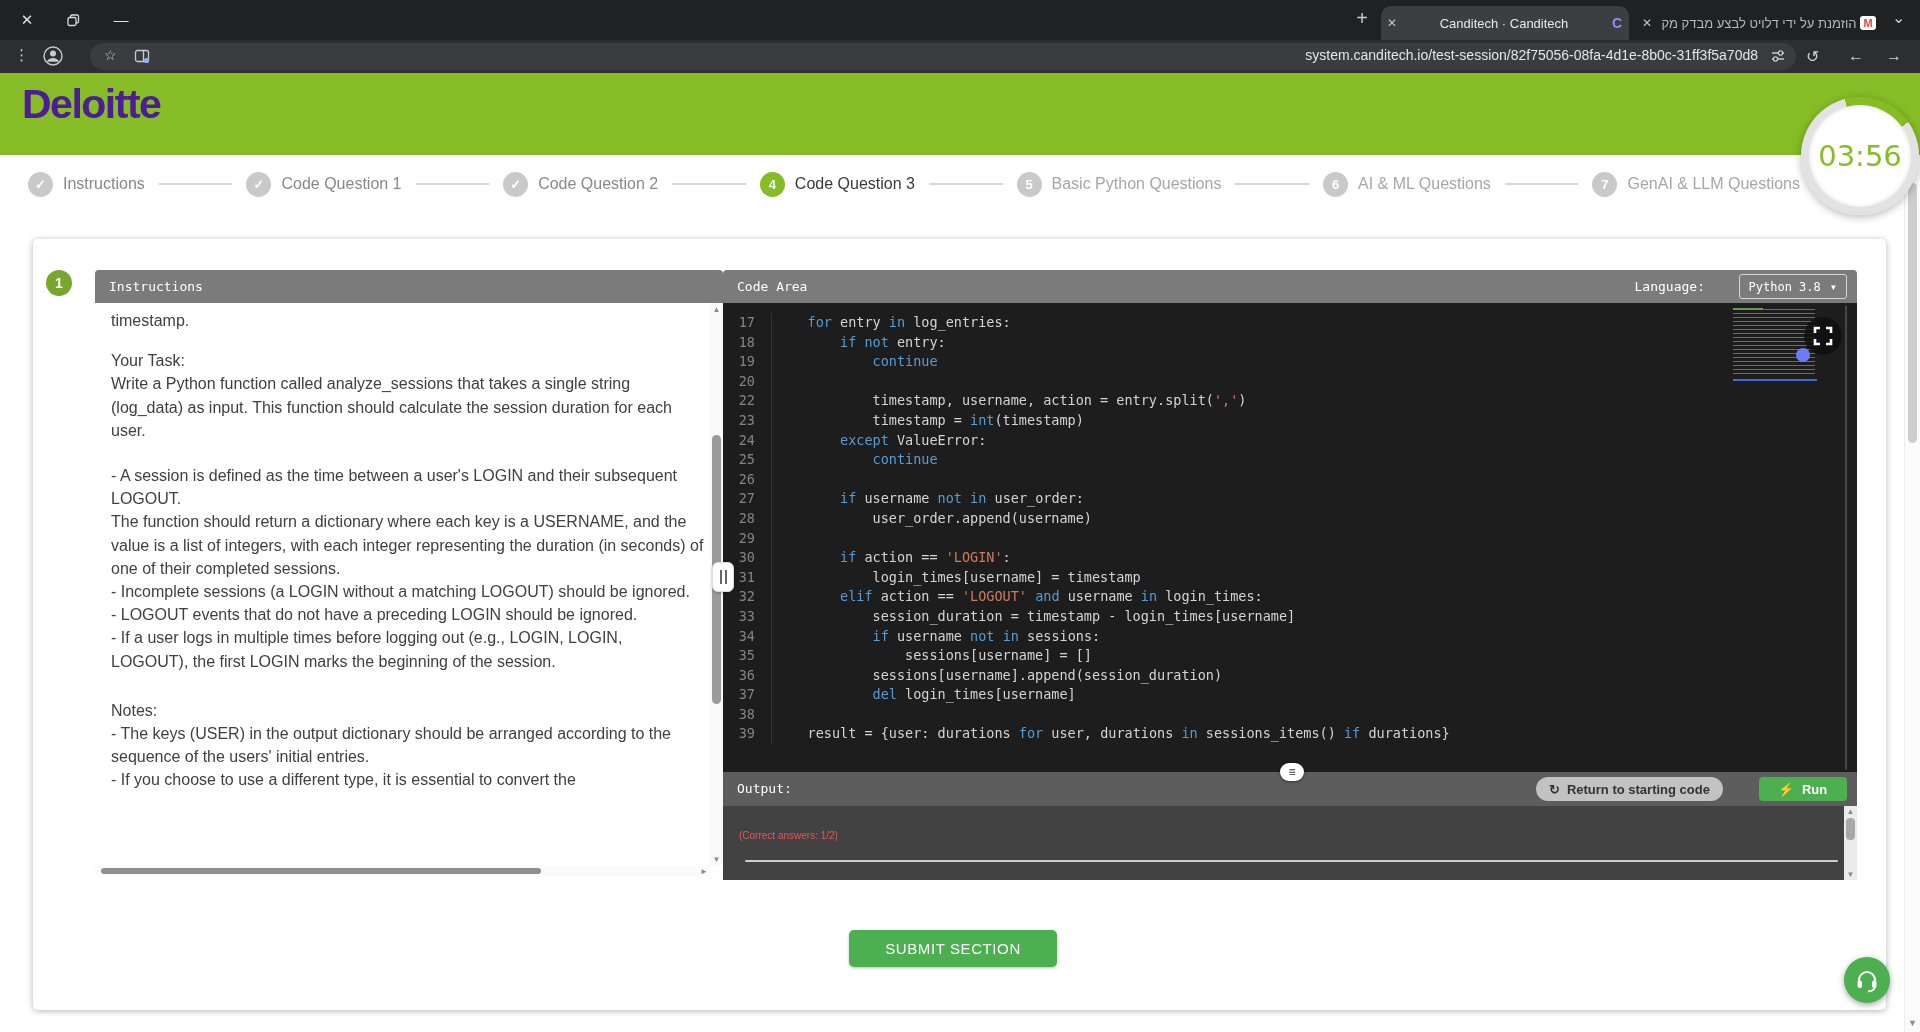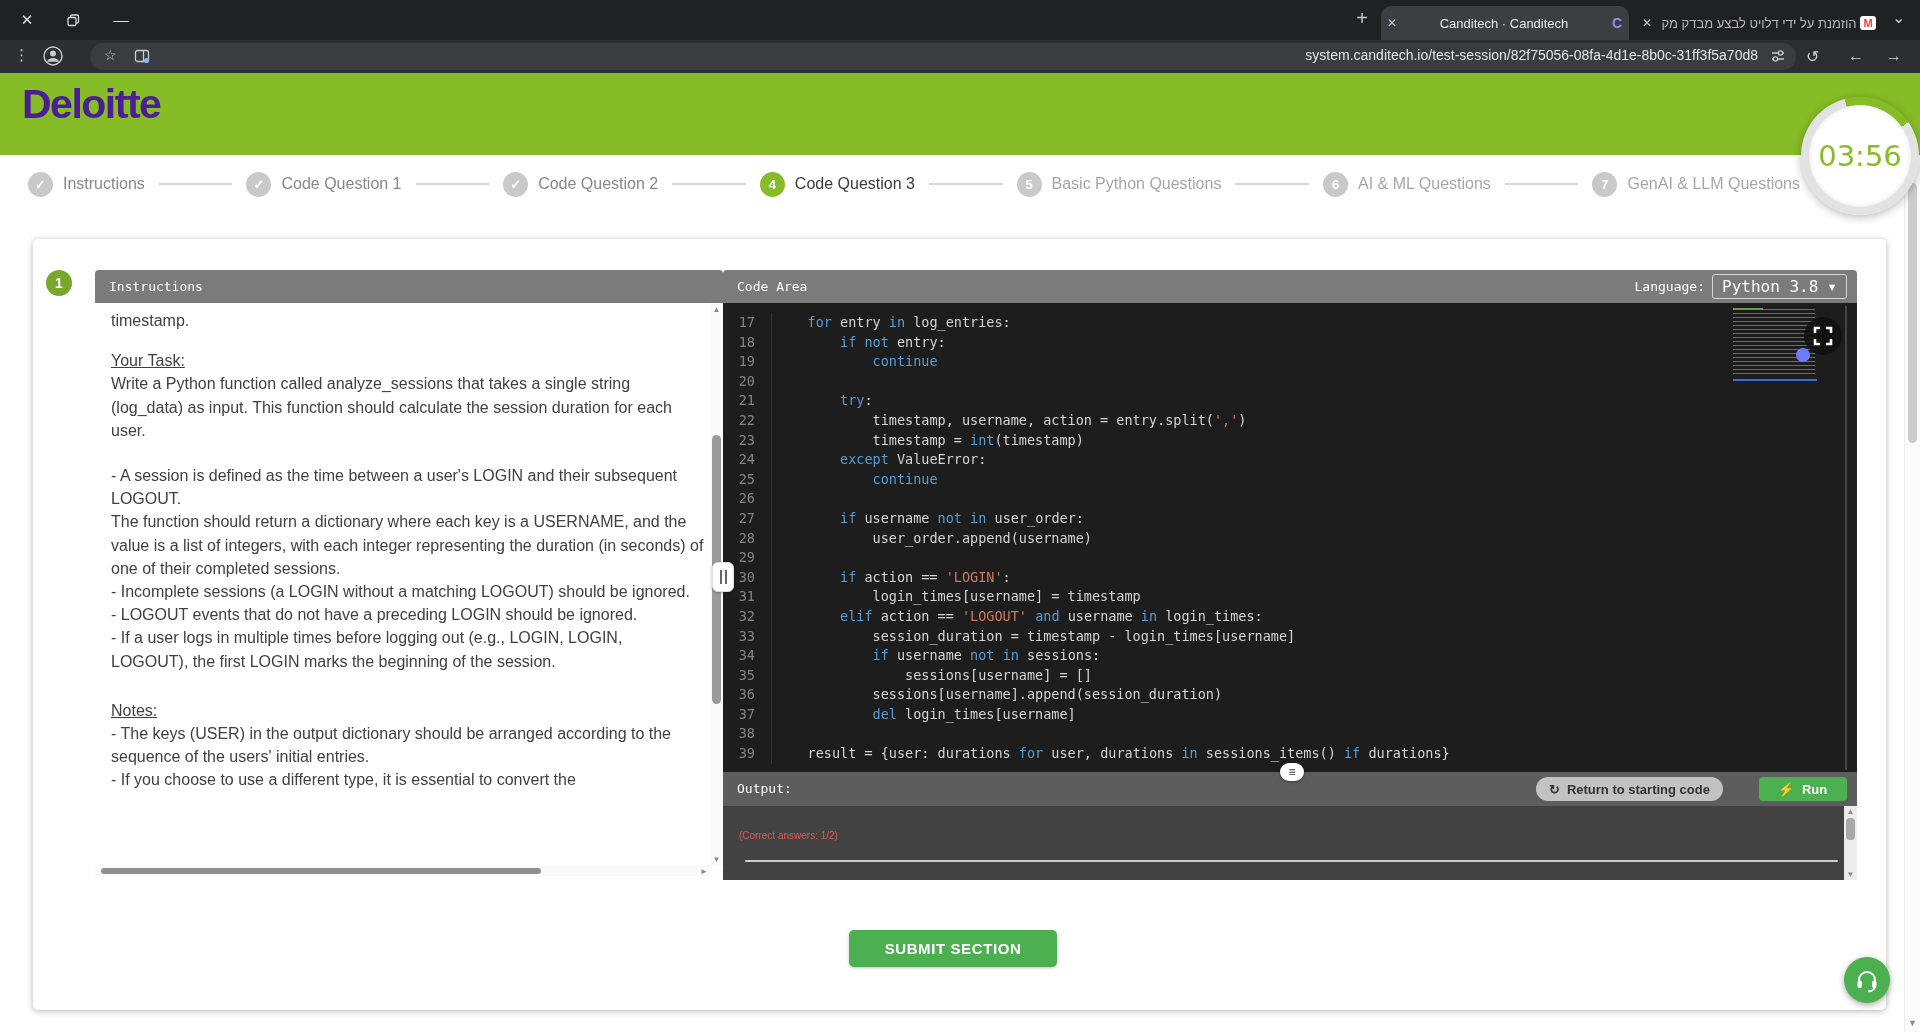--- a/index.html
+++ b/index.html
@@ -61,38 +61,38 @@
   .panel-head { position:absolute; height:33px; background:#7b7b7b; border-radius:4px 4px 0 0;
                 color:#fff; font-family:"DejaVu Sans Mono",monospace; font-size:13px;
                 display:flex; align-items:center; padding:0 14px; z-index:2; }
 
   
   .ins-head { left:95px; top:270px; width:628px; }
   .ins-body { position:absolute; left:95px; top:303px; width:615px; height:563px; background:#fff;
               overflow:hidden; padding:6px 6px 0 16px; font-size:16px; line-height:23.2px; color:#404040; }
   .ins-p { margin:0; }
   .ins-p.gap { margin-top:22px; }
-  .ins-h { margin-top:17px; text-decoration:underline; }
+  .ins-h { margin-top:17px; }
   .ins-h ~ .ins-h { margin-top:26px; }
   .vsb { position:absolute; left:710px; top:303px; width:13px; height:563px; background:#fafafa; z-index:2; }
   .vsb .arr, .hsb .arr, .osb .arr, .psb .arr { position:absolute; color:#8a8a8a; font-size:8px; width:100%; text-align:center; }
   .vsb .thumb { position:absolute; left:2px; right:2px; top:132px; height:269px; background:#9a9a9a; border-radius:6px; }
   .hsb { position:absolute; left:95px; top:866px; width:615px; height:10px; background:#fafafa; z-index:2; }
   .hsb .thumb { position:absolute; top:2px; left:6px; width:440px; height:6px; background:#8f8f8f; border-radius:3px; }
   .hsb .arr { width:12px; top:1px; }
   .splitter { position:absolute; left:712px; top:562px; width:22px; height:30px; background:#fff; border:1px solid #ddd;
               border-radius:6px; box-shadow:0 1px 3px rgba(0,0,0,.25); z-index:4;
               display:flex; align-items:center; justify-content:center; gap:3px; cursor:col-resize; }
   .splitter i { width:2px; height:14px; background:#666; }
 
   
   .code-head { left:723px; top:270px; width:1134px; }
   .code-head .lang-label { position:absolute; right:152px; font-family:"DejaVu Sans Mono",monospace; font-size:13px; color:#fff; }
   .lang-select { position:absolute; right:10px; top:4px; height:25px; border:1px solid #d6d6d6; border-radius:3px;
-                 color:#fff; font-family:"DejaVu Sans Mono",monospace; font-size:16px; display:flex; align-items:center;
+                 color:#fff; font-family:"DejaVu Sans Mono",monospace; font-size:12px; display:flex; align-items:center;
                  gap:9px; padding:0 9px; cursor:pointer; }
   .editor { position:absolute; left:723px; top:303px; width:1134px; height:469px; background:#1d1d1d; overflow:hidden; }
   .code-lines { padding-top:10px; font-family:"DejaVu Sans Mono",monospace; font-size:13.5px; }
   .cl { display:flex; height:19.6px; line-height:19.6px; }
   .ln { width:48px; text-align:right; padding-right:16px; color:#848484; flex:0 0 auto; }
   .ct { white-space:pre; border-left:1px solid #333; padding-left:3px; }
   .tok-d { color:#d4d4d4; } .tok-k { color:#569CD6; } .tok-s { color:#cd7a5e; }
   .minimap { position:absolute; left:1733px; top:308px; width:82px; height:66px;
              background:repeating-linear-gradient(rgba(0,0,0,0) 0 1px, rgba(195,205,215,.45) 1px 2px, rgba(0,0,0,0) 2px 4px); }
   .minimap .g { position:absolute; left:0; top:0; width:30px; height:2px; background:#6a9955; }
@@ -115,21 +115,21 @@
   .outtext { position:absolute; left:16px; top:24px; color:#e25858; font-family:Liberation Sans, sans-serif; font-size:10px; }
   .outline { position:absolute; left:22px; top:54px; width:1093px; height:2px; background:#cdcdcd; border-radius:2px; }
   .osb { position:absolute; right:0; top:0; width:13px; height:74px; background:#ececec; }
   .osb .thumb { position:absolute; left:2px; right:2px; top:12px; height:22px; background:#a9a9a9; border-radius:4px; }
   .dragpill { position:absolute; left:1280px; top:763px; width:24px; height:18px; background:#fff; border-radius:9px;
               box-shadow:0 1px 3px rgba(0,0,0,.4); display:flex; align-items:center; justify-content:center;
               color:#333; font-size:12px; z-index:5; cursor:row-resize; }
 
   
   .submit { position:absolute; left:849px; top:930px; width:208px; height:37px; background:#4CAF50; border:none;
-            border-radius:5px; color:#fff; font-weight:700; font-size:15px; letter-spacing:.6px;
+            border-radius:5px; color:#fff; font-weight:400; font-size:15px; letter-spacing:.6px;
             font-family:"Liberation Sans",sans-serif; box-shadow:0 1px 3px rgba(0,0,0,.25); cursor:pointer; }
   .chatfab { position:absolute; left:1844px; top:957px; width:46px; height:46px; border-radius:50%;
              background:#4CAF50; box-shadow:0 2px 6px rgba(0,0,0,.35); display:flex; align-items:center;
              justify-content:center; cursor:pointer; z-index:6; }
 
   
   .psb { position:absolute; left:1904px; top:165px; width:16px; height:867px; background:#fbfbfb; border-left:1px solid #ededed; z-index:4; }
   .psb .arr { font-size:9px; color:#8a8a8a; }
   .psb .thumb { position:absolute; left:3px; right:3px; top:18px; height:260px; background:#cdcdcd; border-radius:6px; }
 </style>
@@ -287,24 +287,20 @@
       </div>
       <div class="cl">
         <span class="ln">19</span>
         <span class="ct"><span class="tok-d">            </span><span class="tok-k">continue</span></span>
       </div>
       <div class="cl">
         <span class="ln">20</span>
         <span class="ct"></span>
       </div>
       <div class="cl">
-        <span class="ln">21</span>
-        <span class="ct"><span class="tok-d">        </span><span class="tok-k">try</span><span class="tok-d">:</span></span>
-      </div>
-      <div class="cl">
         <span class="ln">22</span>
         <span class="ct"><span class="tok-d">            timestamp, username, action = entry.split(</span><span class="tok-s">','</span><span class="tok-d">)</span></span>
       </div>
       <div class="cl">
         <span class="ln">23</span>
         <span class="ct"><span class="tok-d">            timestamp = </span><span class="tok-k">int</span><span class="tok-d">(timestamp)</span></span>
       </div>
       <div class="cl">
         <span class="ln">24</span>
         <span class="ct"><span class="tok-d">        </span><span class="tok-k">except</span><span class="tok-d"> ValueError:</span></span>

